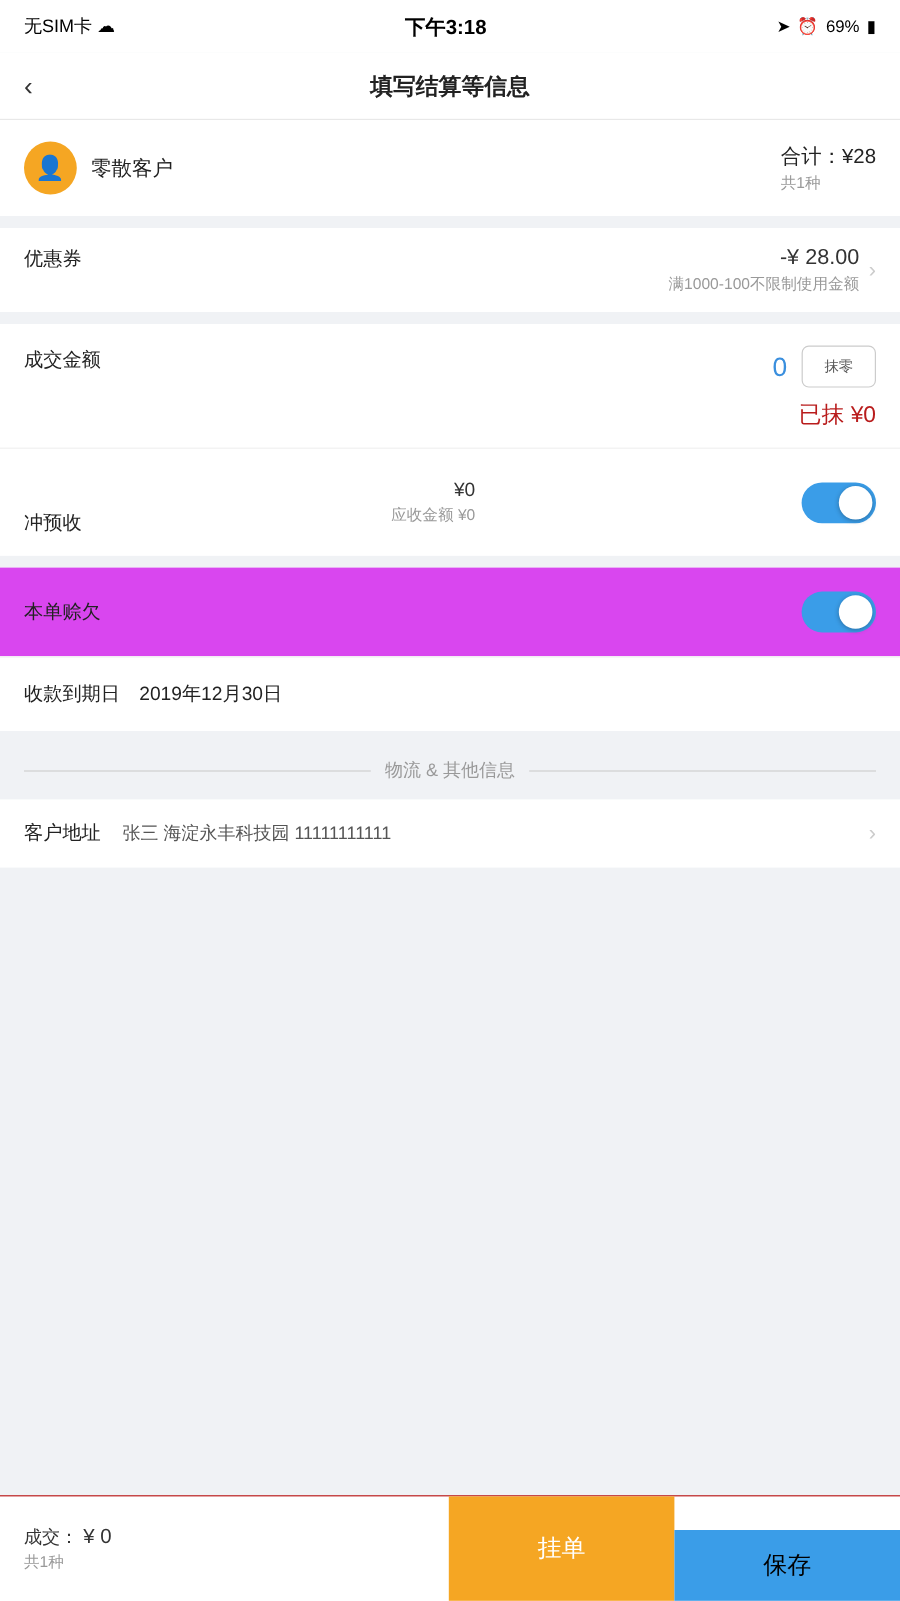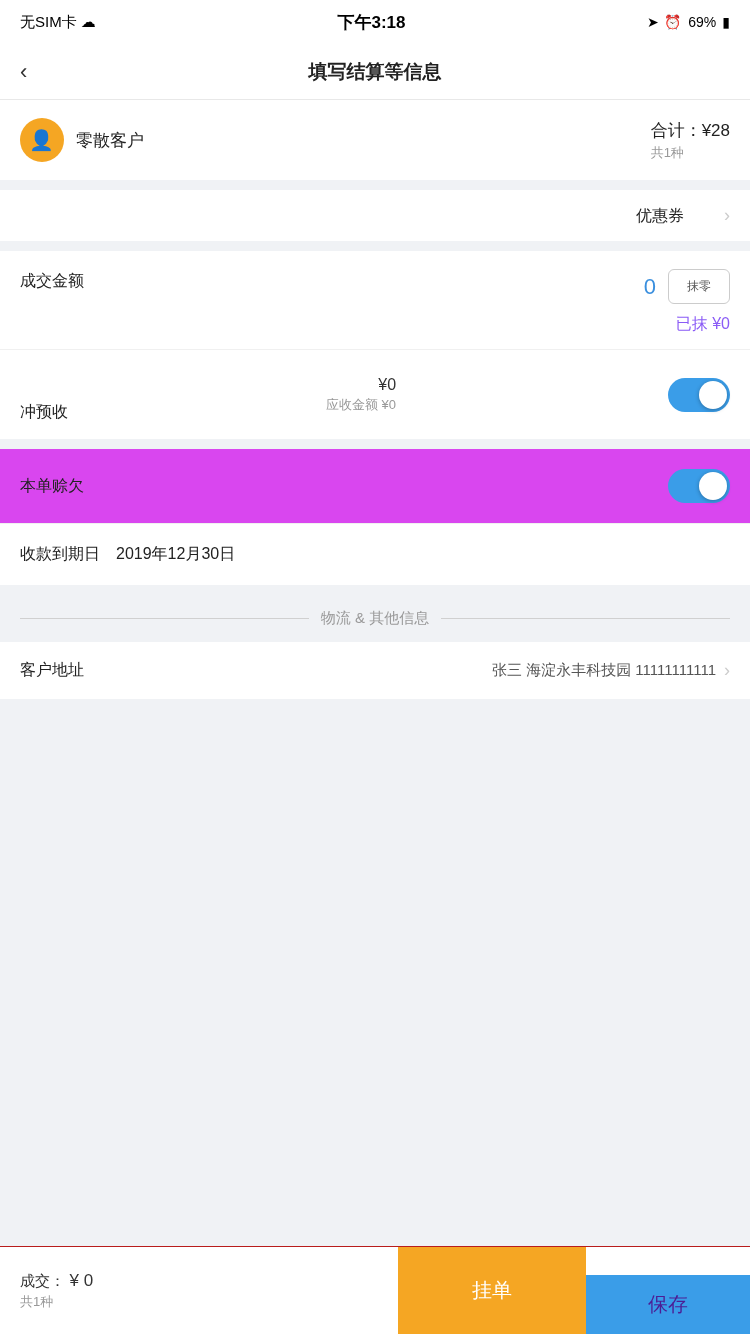--- a/index.html
+++ b/index.html
@@ -165,22 +165,22 @@
     .round-zero-btn {
       border: 1px solid #ccc;
       border-radius: 6px;
       padding: 8px 18px;
       font-size: 12px;
       color: #555;
       background: #fff;
       cursor: pointer;
     }
     .already-rounded {
-      font-size: 16px;
-      color: #8b5cf6;
+      font-size: 19px;
+      color: #b91c1c;
       text-align: right;
       padding: 0 20px 14px 20px;
       background: #fff;
     }
 
     
     .prepay-row {
       background: #fff;
       padding: 16px 20px;
       display: flex;
@@ -292,21 +292,20 @@
     .address-label {
       font-size: 16px;
       color: #222;
       min-width: 72px;
     }
     .address-value {
       font-size: 15px;
       color: #555;
       flex: 1;
       margin-left: 10px;
-      text-align: right;
     }
 
     
     .bottom-bar {
       position: fixed;
       bottom: 0;
       left: 0;
       width: 750px;
       height: 88px;
       background: #fff;
@@ -343,24 +342,24 @@
       font-weight: 500;
       width: 188px;
       border: none;
       cursor: pointer;
       display: flex;
       align-items: center;
       justify-content: center;
     }
     .btn-save {
       background: #3a9de8;
-      color: #4c1d95;
+      color: #000000;
       font-size: 20px;
       font-weight: 500;
-      width: 164px;
+      width: 188px;
       border: none;
       cursor: pointer;
       display: flex;
       align-items: center;
       justify-content: center;
       margin-top: 28px;
     }
   </style>
 </head>
 <body>
@@ -396,20 +395,24 @@
       <div class="customer-summary">
         <div class="customer-total">合计：¥28</div>
         <div class="customer-count">共1种</div>
       </div>
     </div>
   </div>
 
   <div class="section">
     <div class="form-row">
       <span class="form-label">优惠券</span>
+      <div class="form-value-right">
+        <div class="discount-amount">-¥ 28.00</div>
+        <div class="discount-desc">满1000-100不限制使用金额</div>
+      </div>
       <span class="chevron-right">›</span>
     </div>
   </div>
 
   <div class="section">
     <div class="transaction-row">
       <span class="form-label">成交金额</span>
       <div class="transaction-right">
         <span class="amount-input-value">0</span>
         <button class="round-zero-btn">抹零</button>

